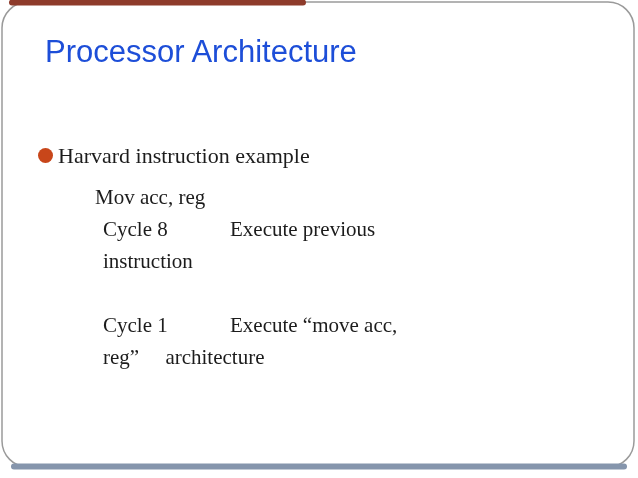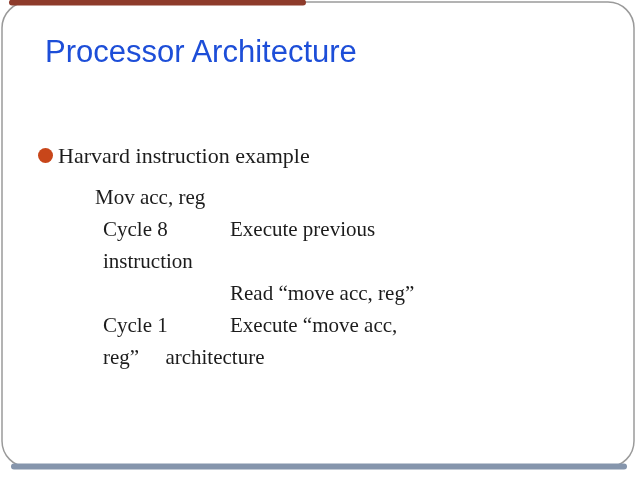--- a/index.html
+++ b/index.html
@@ -111,21 +111,20 @@
       <div class="body-line deep">
         <span class="col-label">Cycle 8</span>
         <span class="col-desc">Execute previous</span>
       </div>
       <div class="body-line deep">
         <span class="col-label">instruction</span>
         <span class="col-desc"></span>
       </div>
       <div class="body-line deep">
         <span class="col-label"></span>
-        <span class="col-desc">Read “move acc, reg”</span>
       </div>
       <div class="body-line deep">
         <span class="col-label">Cycle 1</span>
         <span class="col-desc">Execute “move acc,</span>
       </div>
       <div class="body-line deep">
         <span class="single">reg”     architecture</span>
       </div>
     </div>
 

